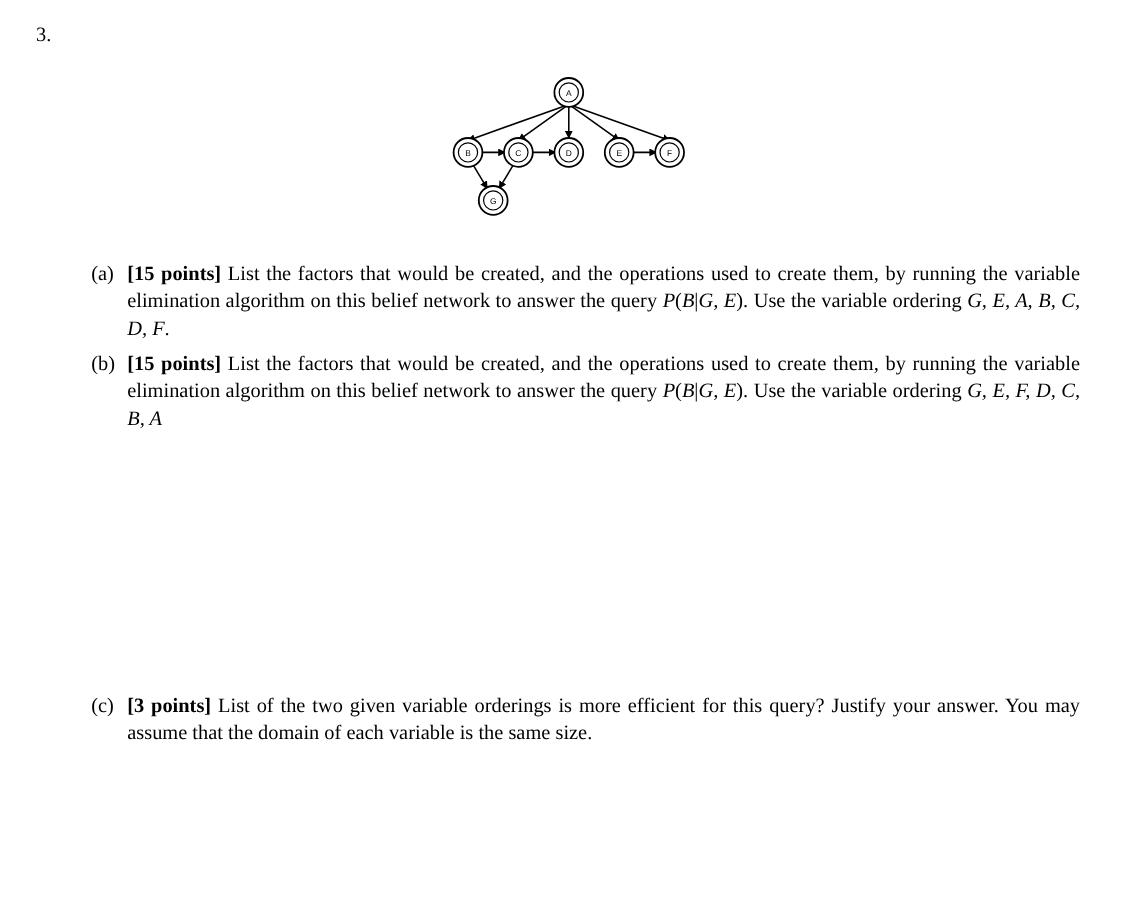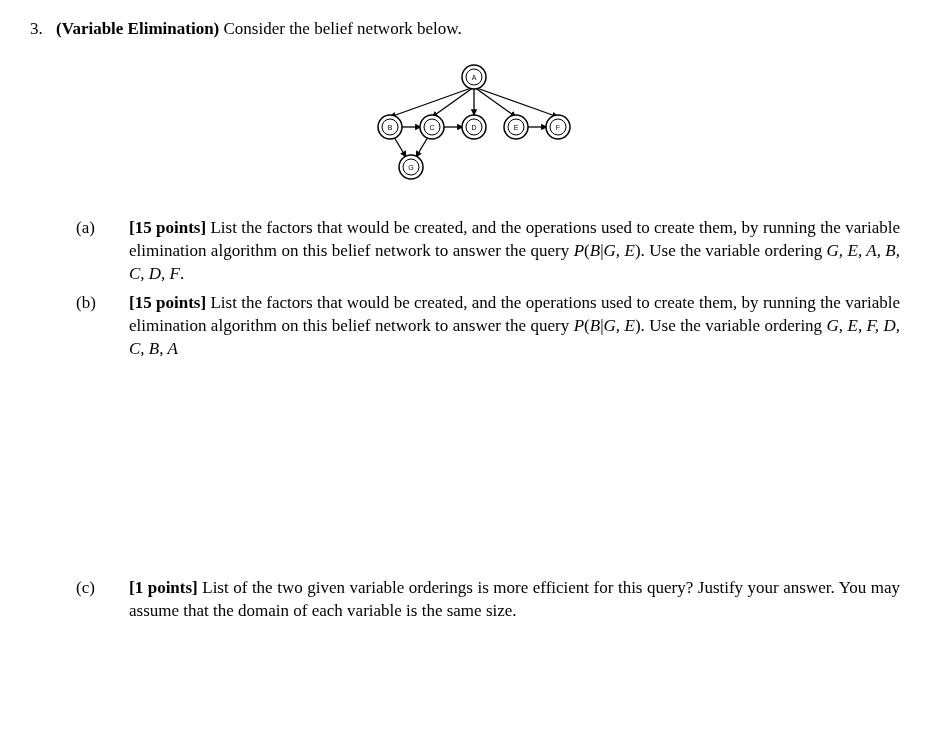--- a/index.html
+++ b/index.html
@@ -40,41 +40,37 @@
   .sub-item {
     display: flex;
     margin-bottom: 6px;
     text-align: justify;
   }
   .sub-label {
     min-width: 30px;
   }
   .sub-body {
     flex: 1;
-    margin-left: 23px;
   }
   .points {
     font-weight: bold;
   }
   .gap {
     height: 210px;
   }
   .ital { font-style: italic; }
   svg { display: block; }
 </style>
 </head>
 <body>
 
 <div class="page">
 
   <div class="q-row">
     <div class="q-num">3.</div>
-    <div>
-      <span class="q-title">(Variable Elimination)</span><span> Consider the belief network below.</span>
-    </div>
   </div>
 
   <div class="diagram">
     <svg width="248" height="128" viewBox="0 0 248 128">
 
       <defs>
         <marker id="arrow" viewBox="0 0 10 10" refX="9" refY="5" markerWidth="5" markerHeight="5" orient="auto-start-reverse">
           <path d="M 0 0 L 10 5 L 0 10 z" fill="#000"></path>
         </marker>
       </defs>
@@ -139,18 +135,18 @@
       <div class="sub-body">
         <span class="points">[15 points]</span><span> List the factors that would be created, and the operations used to create them, by running the variable elimination algorithm on this belief network to answer the query </span><span class="ital">P</span><span>(</span><span class="ital">B</span><span>|</span><span class="ital">G, E</span><span>).</span><span> Use the variable ordering </span><span class="ital">G, E, F, D, C, B, A</span>
       </div>
     </div>
 
     <div class="gap"></div>
 
     <div class="sub-item">
       <div class="sub-label">(c)</div>
       <div class="sub-body">
-        <span class="points">[1 points]</span><span> List of the two given variable orderings is more efficient for this query? Justify your answer. You may assume that the domain of each variable is the same size.</span>
+        <span class="points">[3 points]</span><span> List of the two given variable orderings is more efficient for this query? Justify your answer. You may assume that the domain of each variable is the same size.</span>
       </div>
     </div>
 
   </div>
 </div>
 
 </body></html>

